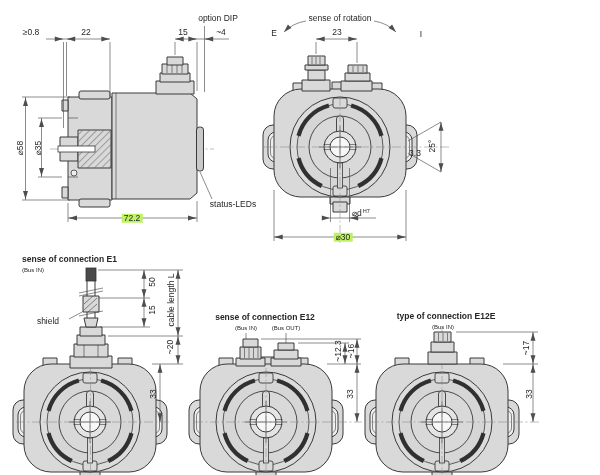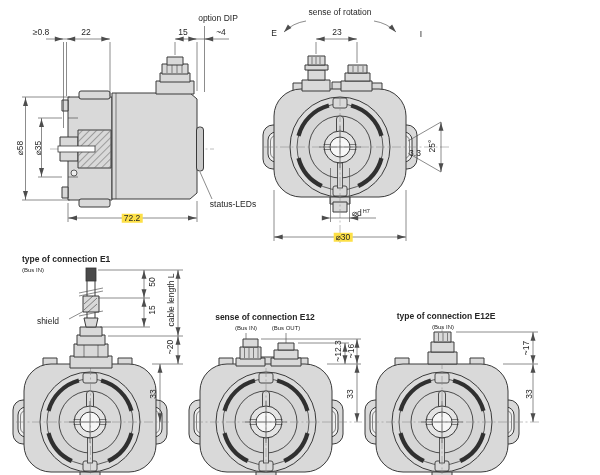--- a/index.html
+++ b/index.html
@@ -5,21 +5,21 @@
   html,body{margin:0;padding:0;background:#fff;}
   .stage{position:relative;width:600px;height:475px;background:#fff;overflow:hidden;
          font-family:"Liberation Sans",sans-serif;}
   .stage svg{position:absolute;left:0;top:0;}
   .t{position:absolute;font-size:8.5px;line-height:1;color:#262626;white-space:nowrap;
      transform:translate(-50%,-50%);}
   .rot{transform:translate(-50%,-50%) rotate(-90deg);}
   .tl{transform:none;}
   .b{font-weight:bold;}
   .s{font-size:6px;}
-  .bg{background:#fde047;padding:0 2px;}
+  .bg{background:#bef264;padding:0 2px;}
   .sup{font-size:5.5px;position:relative;top:-3px;margin-left:1px;}
   
   .p{fill:#d9d9d9;stroke:#3a3a3a;stroke-width:1;stroke-linejoin:round;}
   .ln{stroke:#3a3a3a;stroke-width:1;fill:none;}
   .th{stroke:#3a3a3a;stroke-width:.6;fill:none;}
   .d{stroke:#4d4d4d;stroke-width:.65;fill:none;}
   .cl{stroke:#8a8a8a;stroke-width:.55;fill:none;stroke-dasharray:9 2.5 2 2.5;}
 </style>
 </head>
 <body>
@@ -243,40 +243,40 @@
     <path class="d" d="M456,332 H538 M503,364 H538"></path>
 
     <line class="d" x1="533" y1="332" x2="533" y2="422"></line>
     <line class="d" x1="533" y1="339" x2="533" y2="332.7" marker-end="url(#ar)"></line>
     <line class="d" x1="533" y1="357" x2="533" y2="363.3" marker-end="url(#ar)"></line>
     <line class="d" x1="533" y1="371" x2="533" y2="364.7" marker-end="url(#ar)"></line>
     <line class="d" x1="533" y1="415" x2="533" y2="421.3" marker-end="url(#ar)"></line>
   </g>
 </svg>
 
-<span class="t" style="left:41px;top:32px">≥0.8</span>
+<span class="t" style="left:31px;top:32px">≥0.8</span>
 <span class="t" style="left:86px;top:32px">22</span>
 <span class="t" style="left:218px;top:18px">option DIP</span>
 <span class="t" style="left:183px;top:32px">15</span>
 <span class="t" style="left:221px;top:32px">~4</span>
 <span class="t rot" style="left:20px;top:148px">⌀58</span>
 <span class="t rot" style="left:38px;top:148px">⌀35</span>
 <span class="t bg" style="left:132px;top:218px">72.2</span>
 <span class="t" style="left:233px;top:204px">status-LEDs</span>
 
-<span class="t" style="left:340px;top:12px">sense of rotation</span>
+<span class="t" style="left:340px;top:18px">sense of rotation</span>
 <span class="t" style="left:274px;top:33px">E</span>
 <span class="t" style="left:421px;top:34px">I</span>
 <span class="t" style="left:337px;top:32px">23</span>
 <span class="t" style="left:415px;top:153px">3.3</span>
 <span class="t rot" style="left:432px;top:146px">25°</span>
 <span class="t tl" style="left:352px;top:209px"><span>⌀d</span><span class="sup">H7</span></span>
 <span class="t bg" style="left:343px;top:237px">⌀30</span>
 
-<span class="t tl b" style="left:22px;top:255px">type of connection E1</span>
+<span class="t tl b" style="left:22px;top:255px">sense of connection E1</span>
 <span class="t tl s" style="left:22px;top:267px">(Bus IN)</span>
 <span class="t" style="left:48px;top:321px">shield</span>
 <span class="t rot" style="left:152px;top:282px">50</span>
 <span class="t rot" style="left:152px;top:310px">15</span>
 <span class="t rot" style="left:171px;top:300px">cable length L</span>
 <span class="t rot" style="left:170px;top:347px">~20</span>
 <span class="t rot" style="left:153px;top:394px">33</span>
 
 <span class="t b" style="left:265px;top:317px">sense of connection E12</span>
 <span class="t s" style="left:246px;top:328px">(Bus IN)</span>

